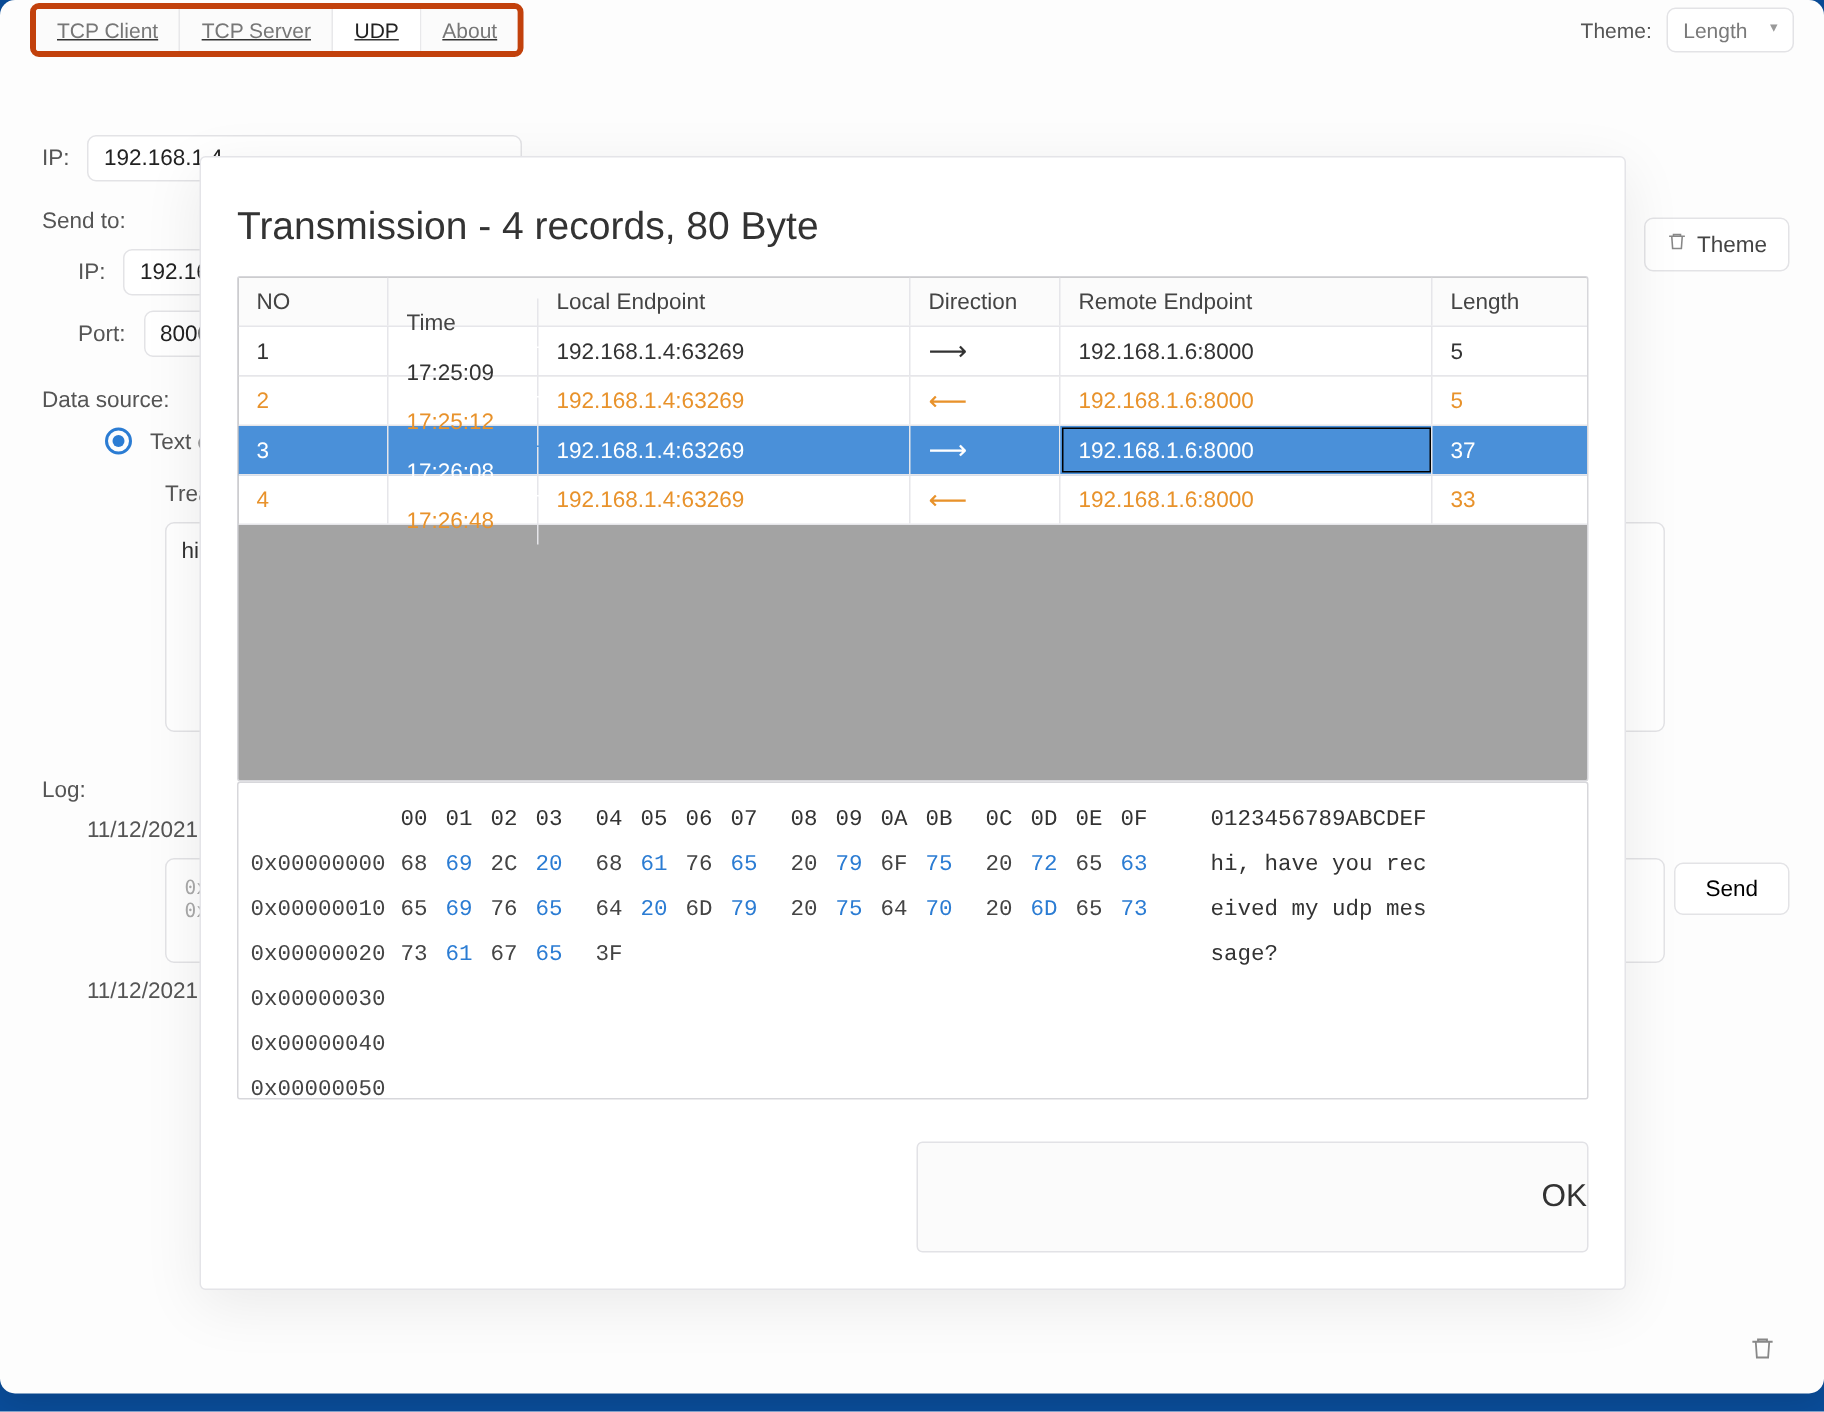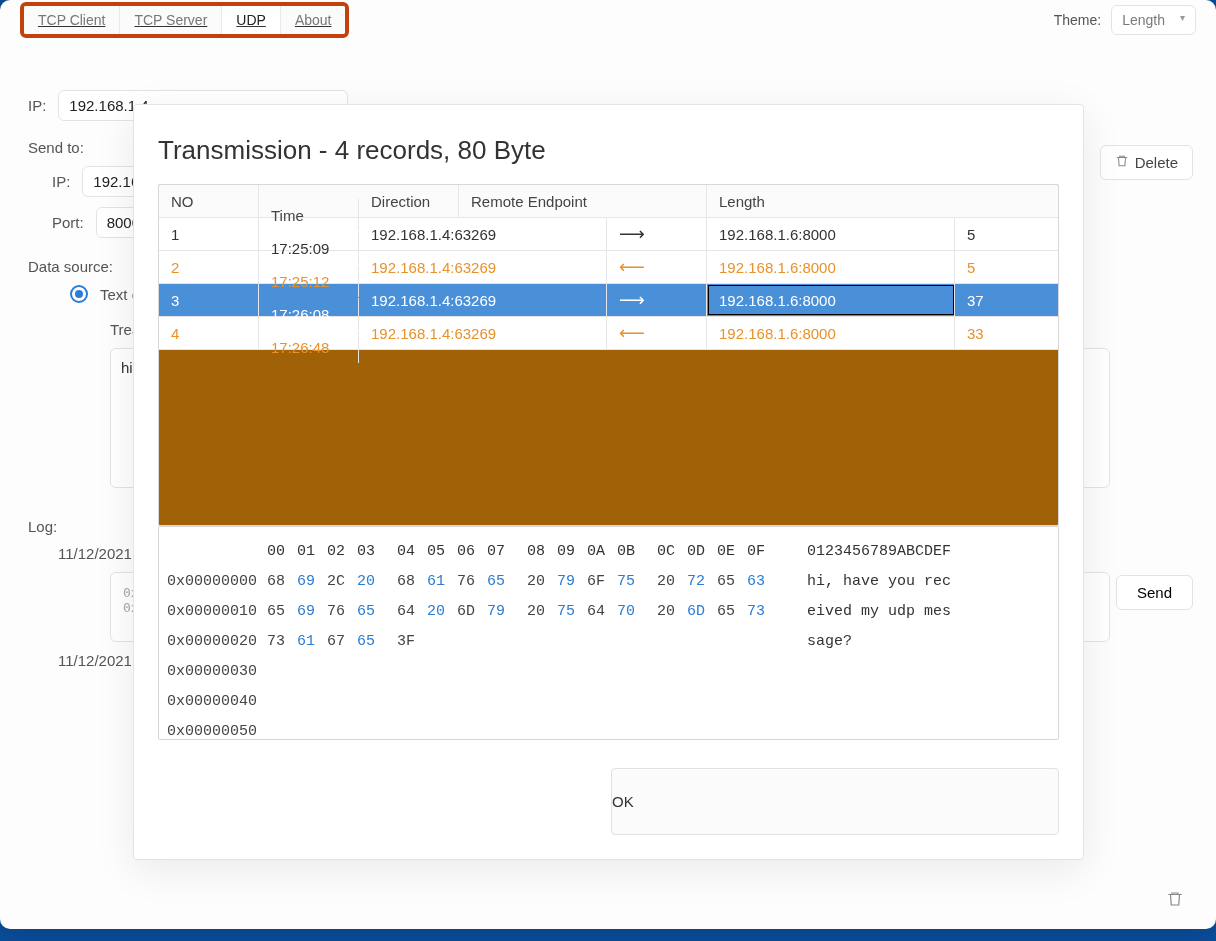--- a/index.html
+++ b/index.html
@@ -135,21 +135,21 @@
     color:#333;
     margin:6px 0 18px 0;
     font-weight:400;
   }
 
   .table {
     border:1px solid #d7d7db;
     border-radius:2px;
     height:360px;
     overflow:hidden;
-    background:#a16207;
+    background:#a3a3a3;
   }
   .trow {
     display:flex;
     align-items:center;
     height:33px;
     border-bottom:1px solid #e6e6ea;
     font-size:15px;
     background:#fff;
   }
   .trow.header { background:#fbfbfb; color:#444; }
@@ -192,27 +192,27 @@
   .hexview .off { display:inline-block; width:100px; }
   .hexview .hx  { display:inline-block; width:30px; text-align:left; }
   .hexview .gap { display:inline-block; width:10px; }
   .hexview .hx.blue { color:#2b7cd3; }
   .hexview .txt { margin-left:20px; color:#333; }
 
   .ok-btn {
     margin-top:28px;
     align-self:flex-end;
     width:448px;
-    text-align:left;
+    text-align:right;
     padding:24px 0;
     border:1px solid #e2e2e6;
     border-radius:4px;
     background:#fbfbfb;
     color:#333;
-    font-size:15px;
+    font-size:21px;
   }
 </style>
 </head>
 <body>
 
 <div class="window">
 
 
   <div class="toprow">
     <div class="tabs">
@@ -271,36 +271,37 @@
     </div>
     <div class="row" style="margin-left:30px">
         <span>11/12/2021</span>
       </div>
     <div class="delete-btn">
       <span>
         <svg width="14" height="14" viewBox="0 0 24 24" fill="none" stroke="#888" stroke-width="1.8">
             <path d="M3 6h18M8 6V4h8v2M6 6l1 14h10l1-14"></path>
           </svg>
       </span>
-      <span>Delete</span>
+      <span>Theme</span>
     </div>
     <div class="trash-icon">
       <svg width="18" height="18" viewBox="0 0 24 24" fill="none" stroke="#888" stroke-width="1.6">
           <path d="M3 6h18M8 6V4h8v2M6 6l1 14h10l1-14"></path>
         </svg>
     </div>
   </div>
 
   <div class="dialog">
     <div class="dialog-title">Transmission - 4 records, 80 Byte</div>
 
     <div class="table">
       <div class="trow header">
         <div class="cell c-no">NO</div>
         <div class="cell c-time">Time</div>
+        <div class="cell c-loc">Local Endpoint</div>
         <div class="cell c-dir">Direction</div>
         <div class="cell c-rem">Remote Endpoint</div>
         <div class="cell c-len">Length</div>
       </div>
       <div id="table-body">
           <div class="trow">
             <div class="cell c-no">1</div>
             <div class="cell c-time">17:25:09</div>
             <div class="cell c-loc">192.168.1.4:63269</div>
             <div class="cell c-dir">

